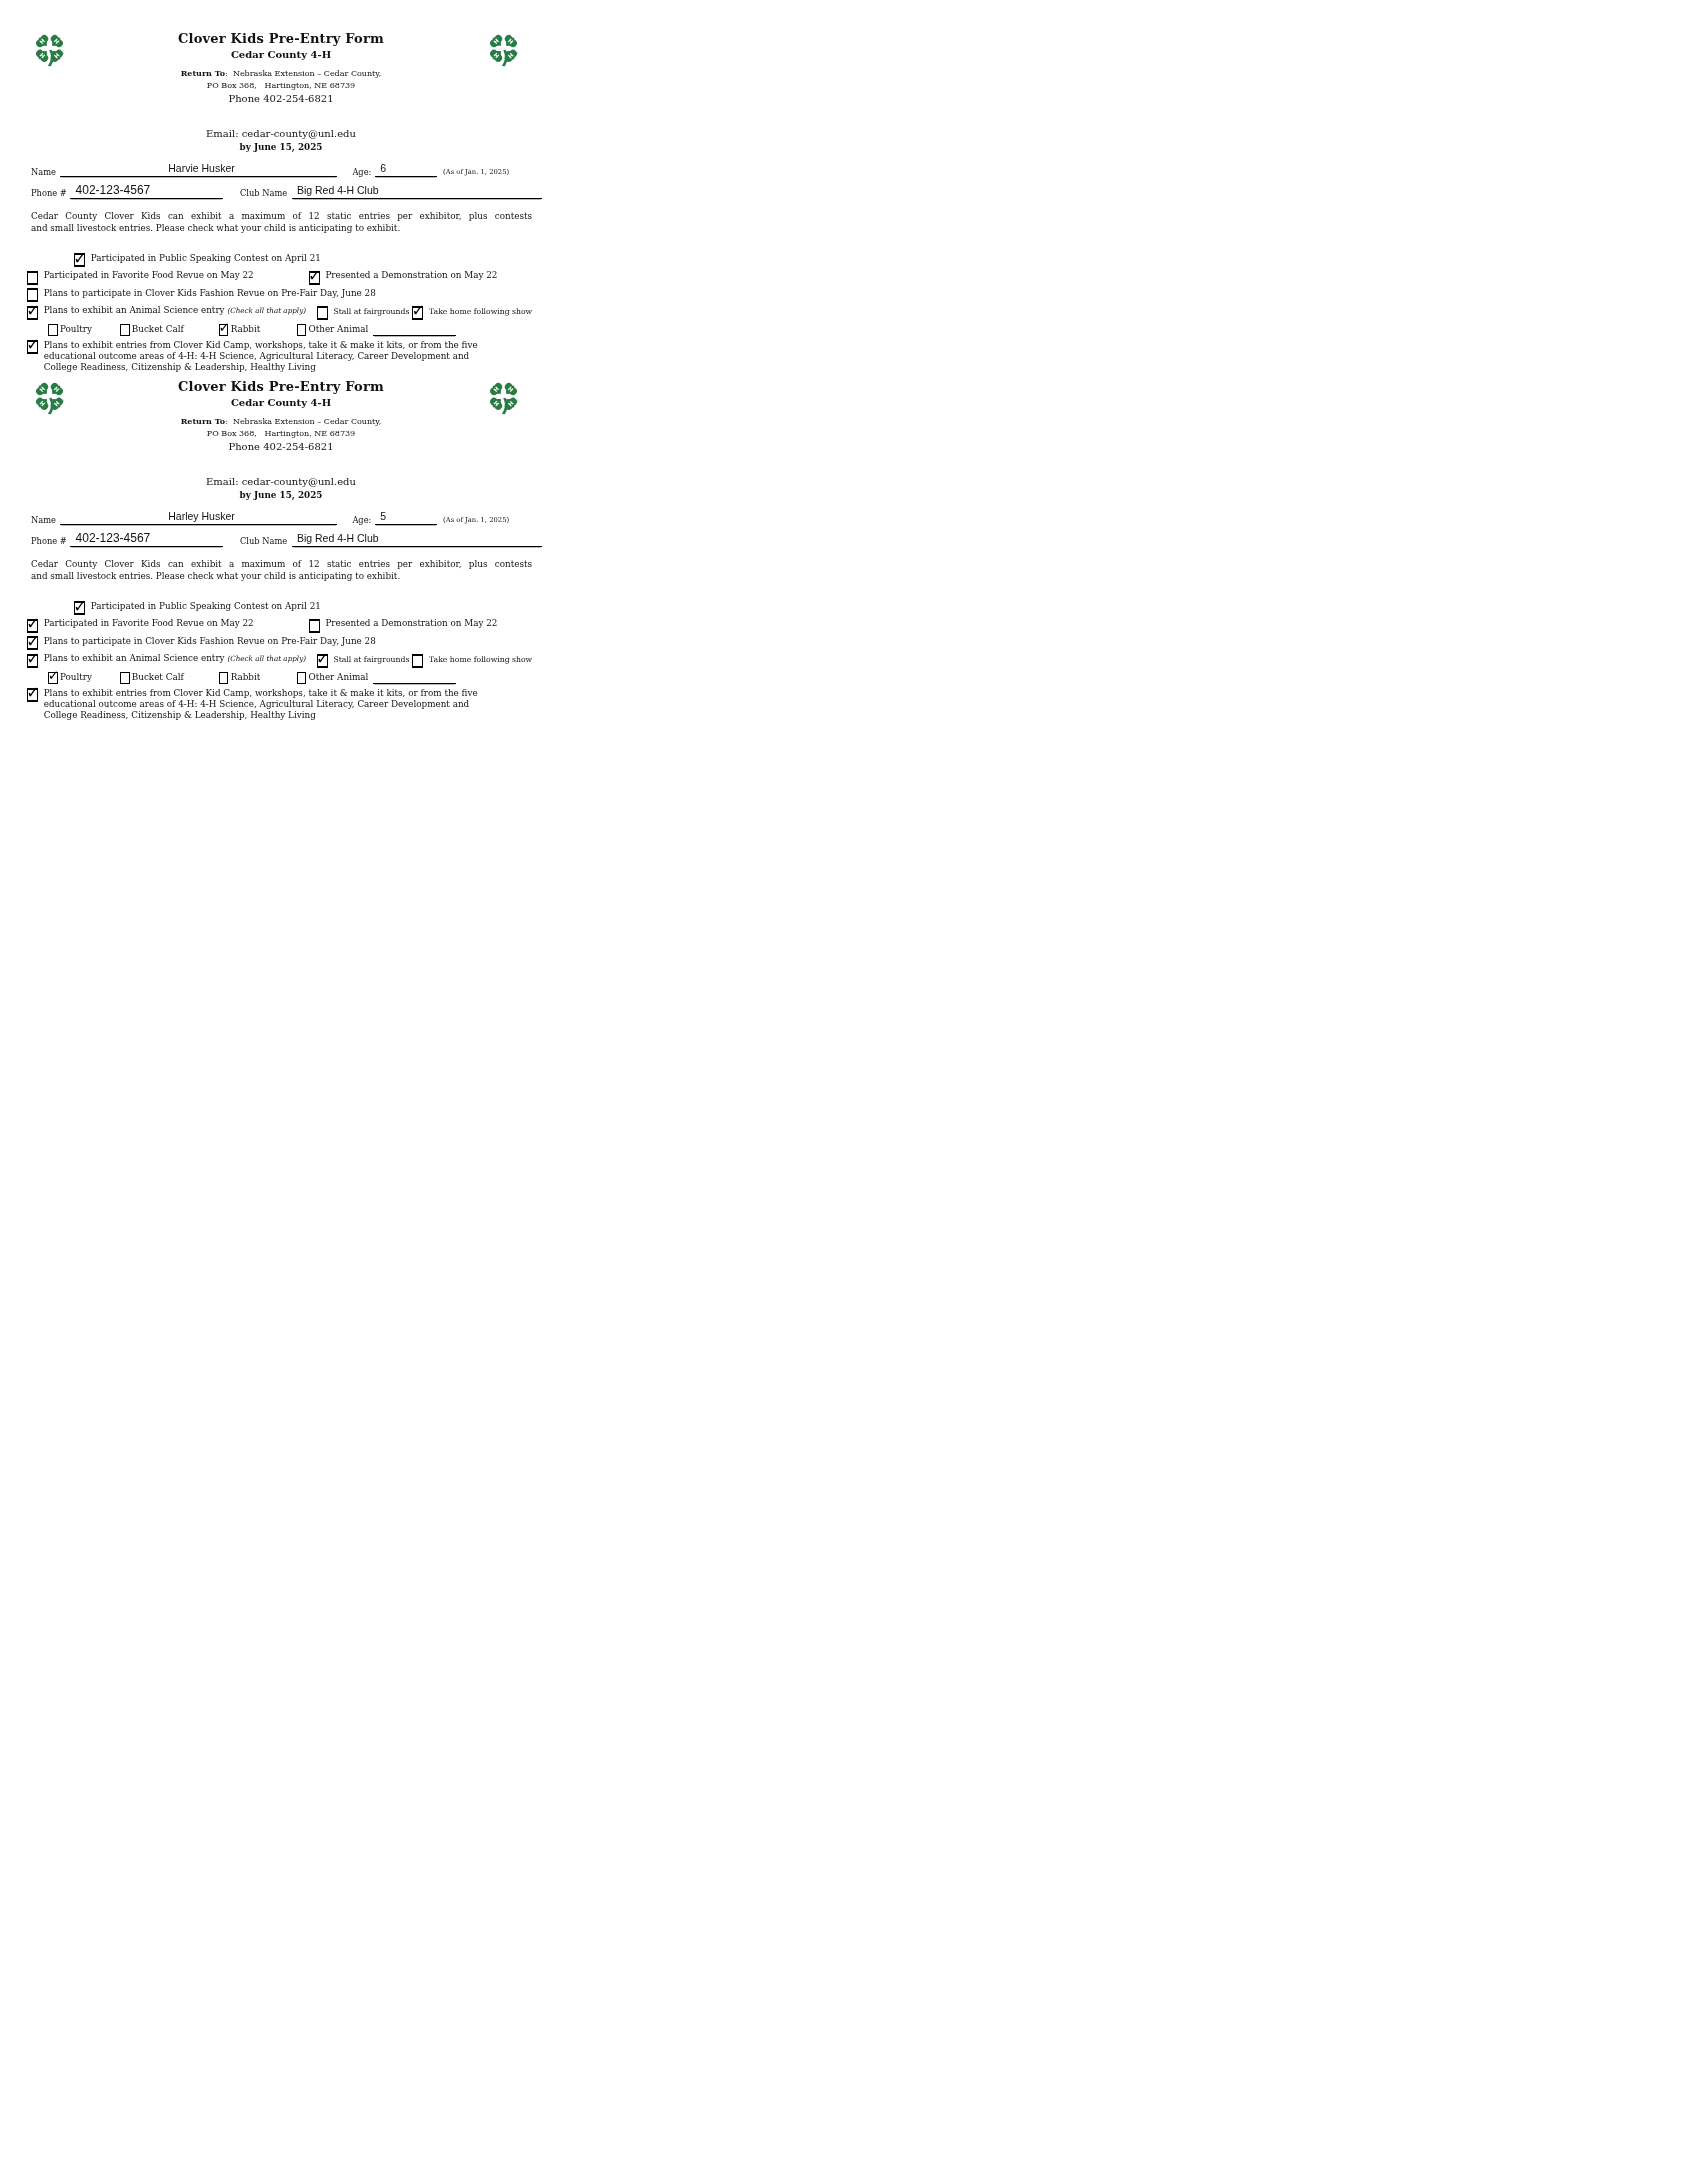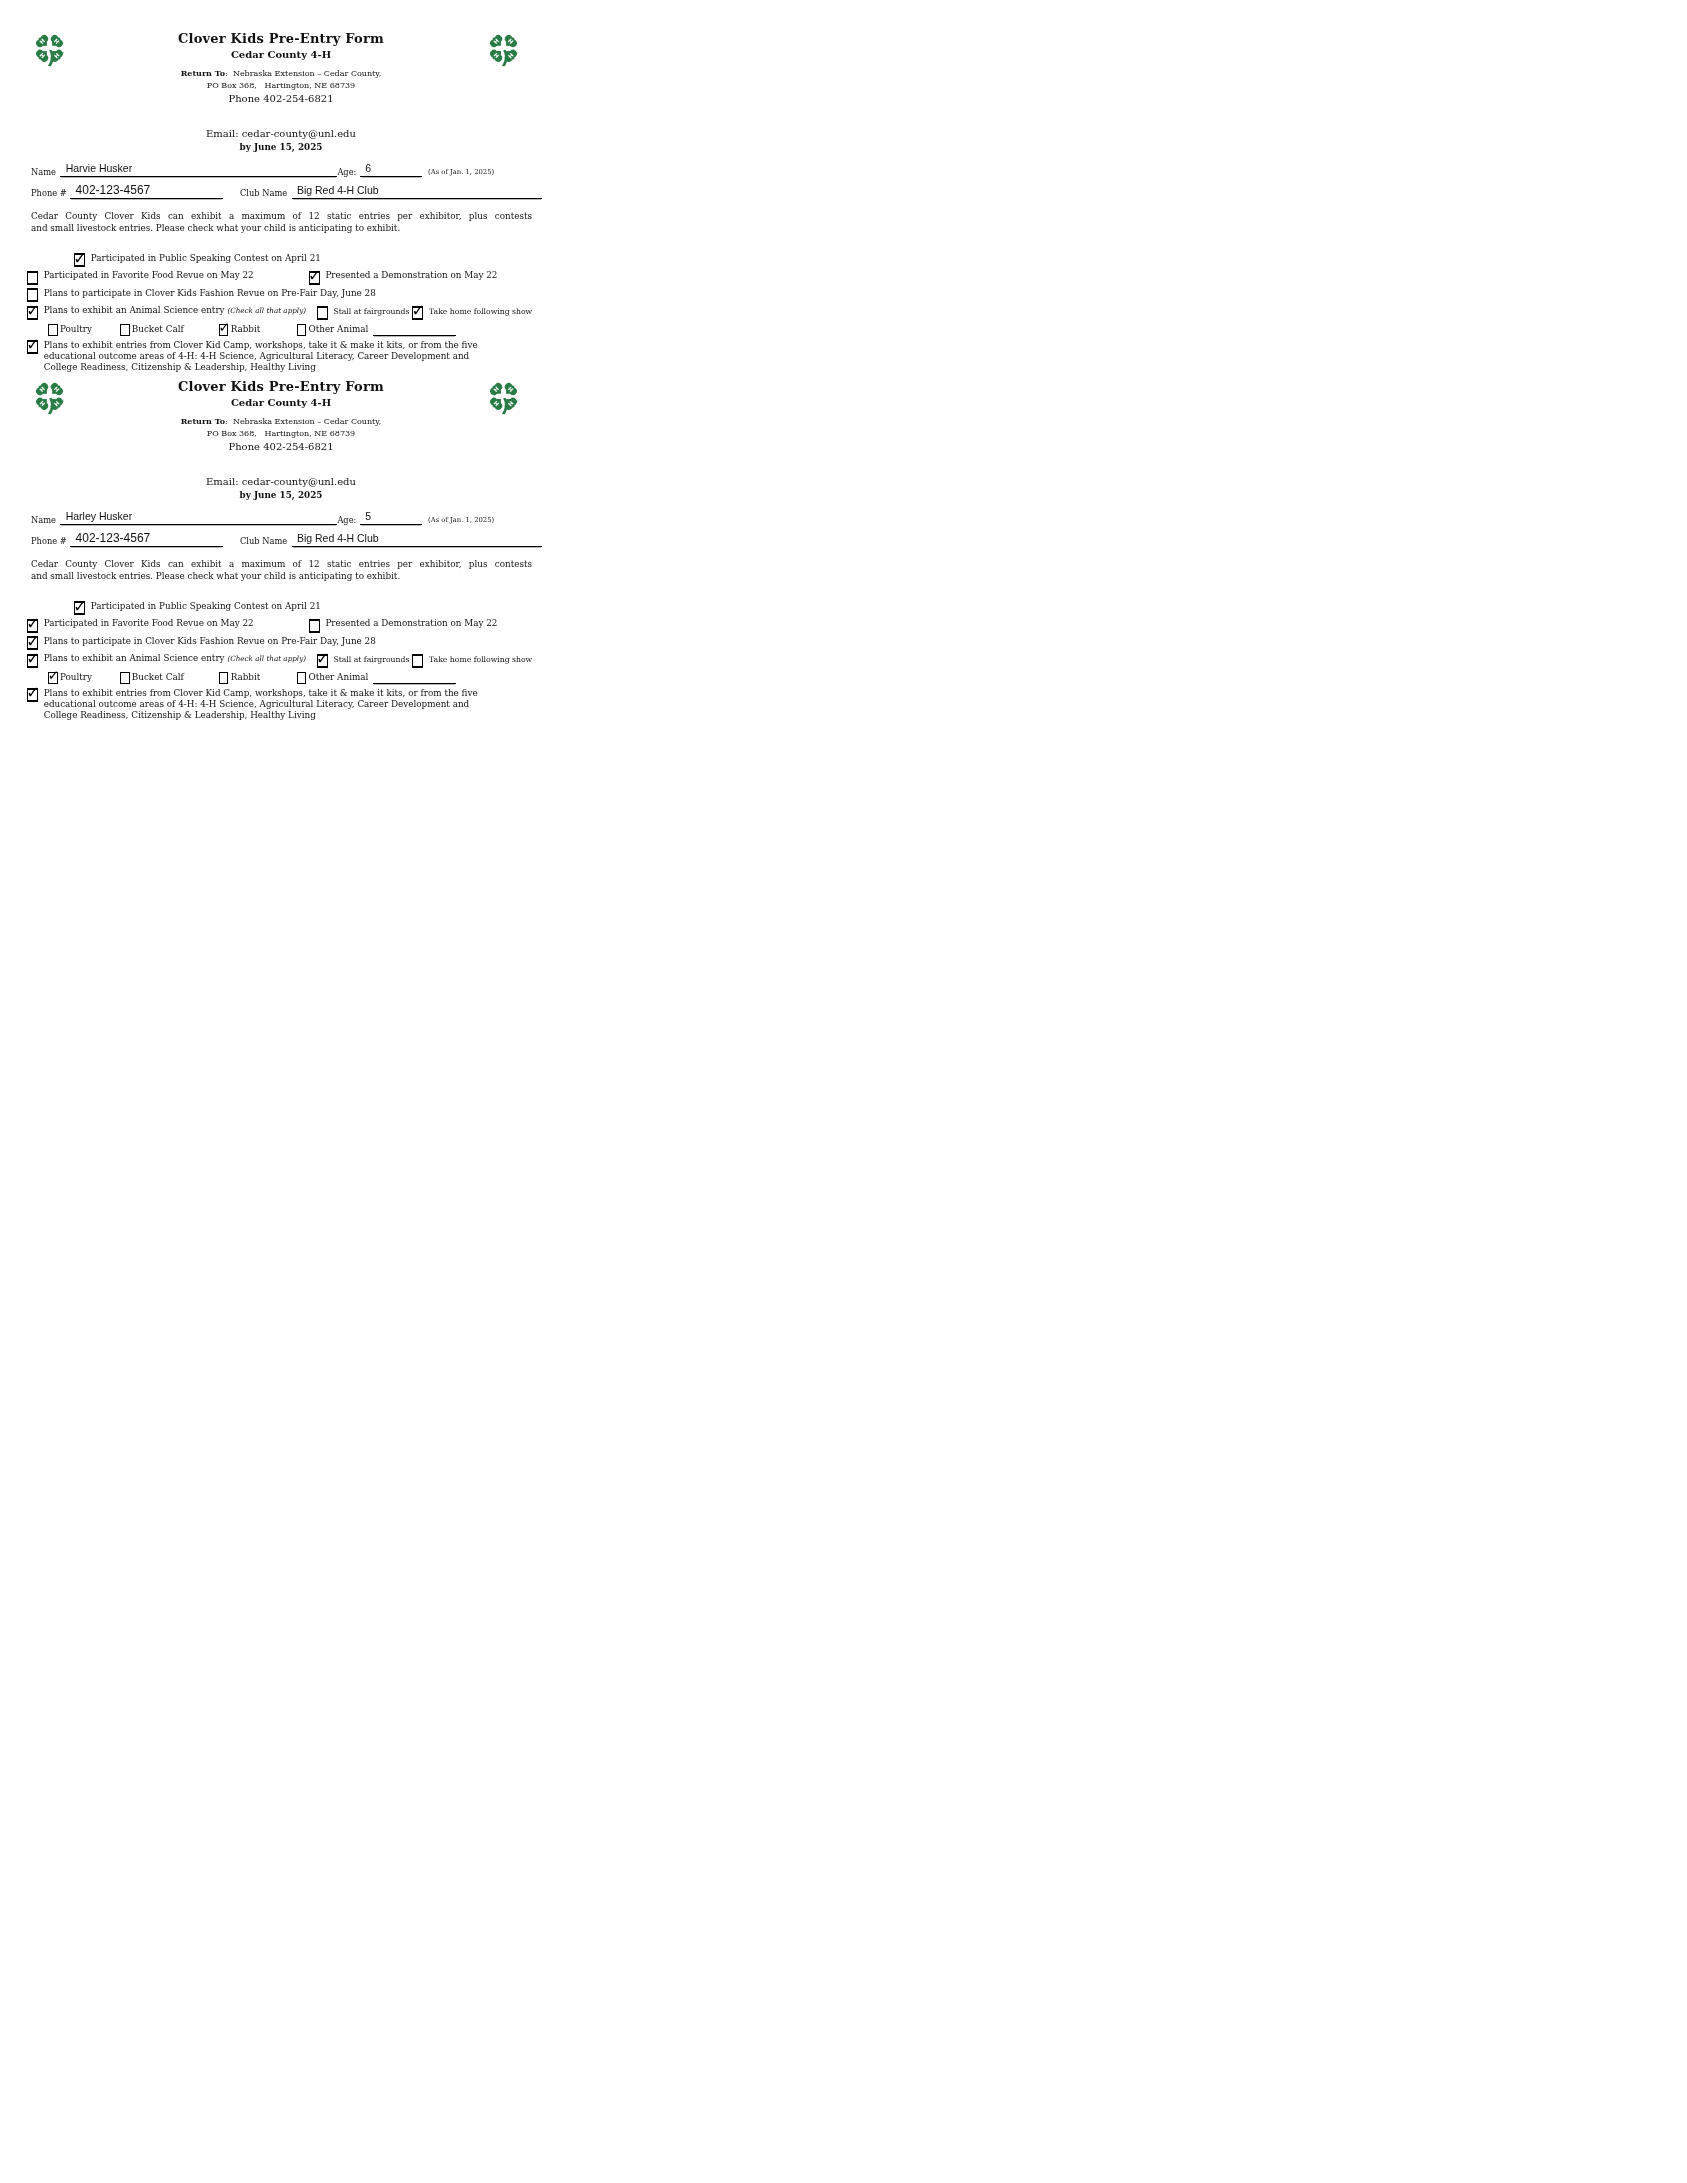--- a/index.html
+++ b/index.html
@@ -27,25 +27,25 @@
   
   .fieldrow { display:flex; align-items:flex-end; margin-left:31px; margin-right:20px; }
   .row-name  { margin-top:10.5px; }
   .row-phone { margin-top:6.2px; }
   .flabel { font-size:8.3px; padding-bottom:0.9px; white-space:pre; }
   .blank { display:inline-block; border-bottom:1.1px solid #000;
            box-shadow:0 1.8px 0 -1.1px #9a9a9a; height:14px; }
   .fval { font-family:"Liberation Sans", sans-serif; font-size:10.5px; line-height:13px;
           padding-left:5.3px; display:block; }
   .fval.phone { font-size:12px; }
-  .b-name  { width:277px; margin-left:4.4px; }
+  .b-name  { width:277px; margin-left:4.4px;text-align:center; }
   .b-age   { width:62px; margin-left:3.5px; }
   .b-phone { width:153px; margin-left:3.5px; }
   .b-club  { flex:1; margin-left:4.4px; }
-  .agelbl  { }
+  .agelbl  { margin-left:15px; }
   .clublbl { margin-left:16.7px; }
   .agenote { font-size:6.8px; margin-left:6.2px; padding-bottom:1.8px; white-space:pre; }
 
   
   .intro { margin:11.4px 30px 0 31px; font-size:8.8px; line-height:1.42; }
   .intro .l1 { text-align:justify; text-align-last:justify; }
 
   
   .cbrow { display:flex; align-items:flex-start; margin:3.1px 17.6px 0 27px;
            font-size:8.8px; line-height:1.3; }

